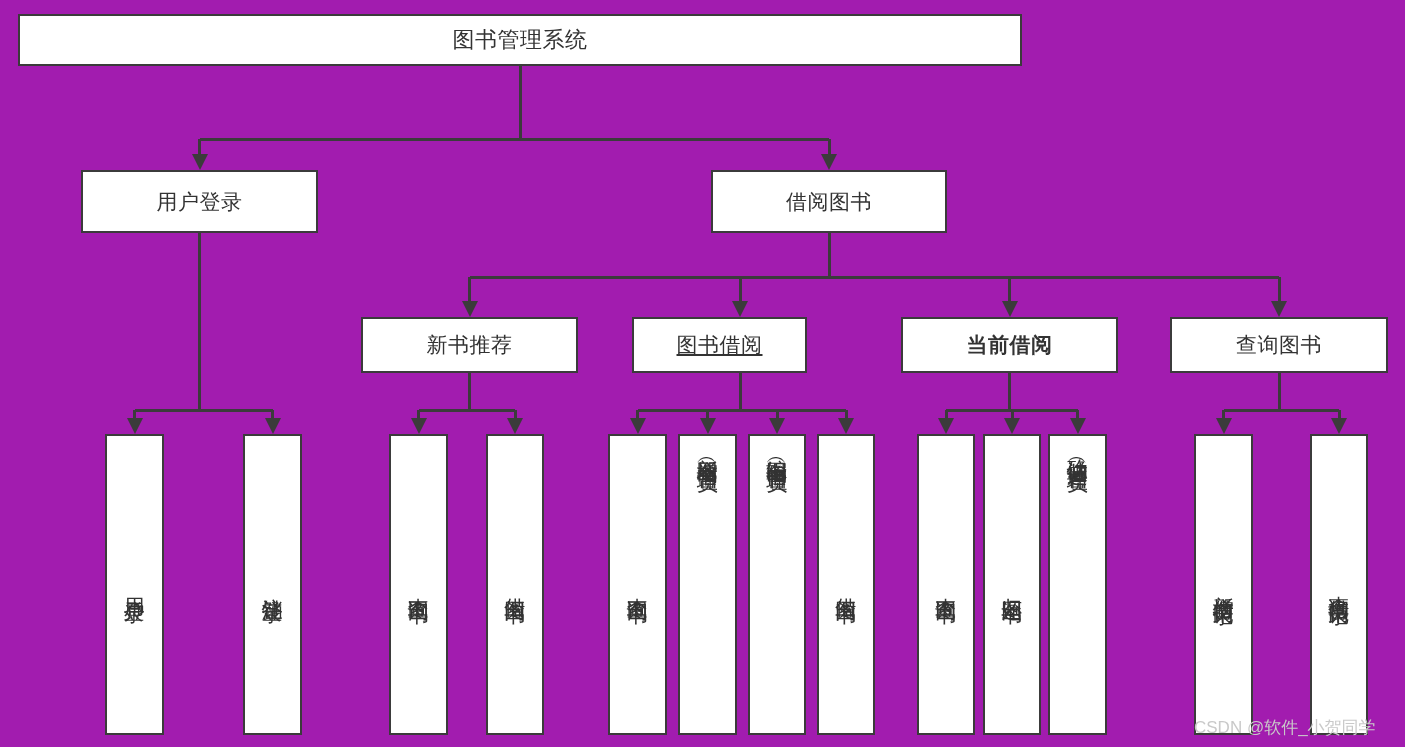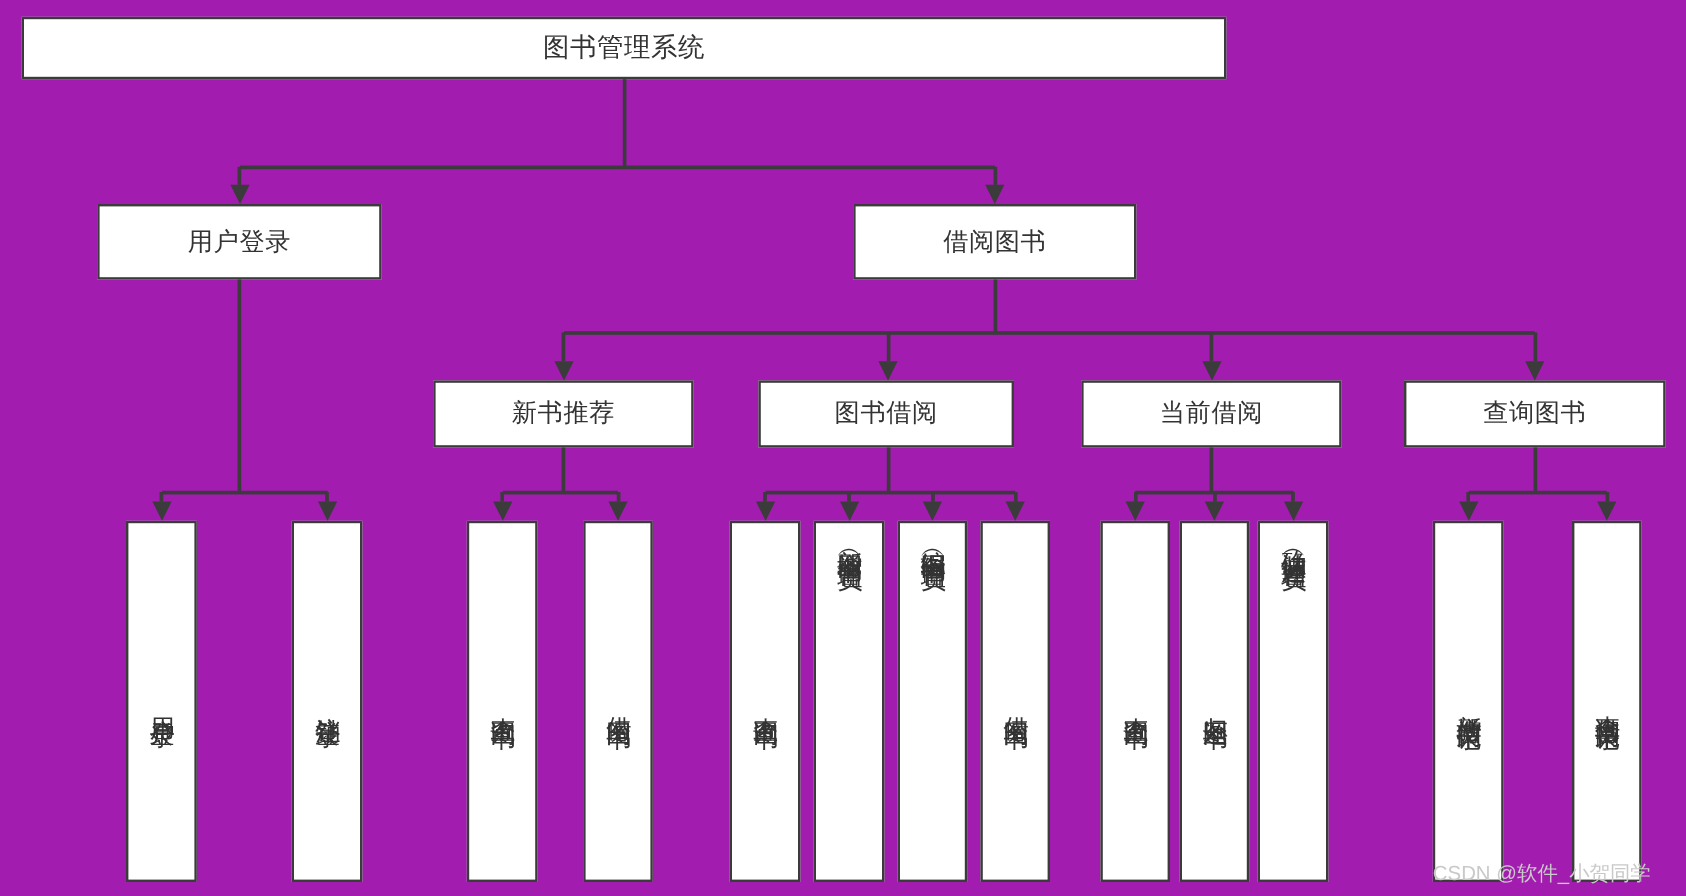--- a/index.html
+++ b/index.html
@@ -94,24 +94,24 @@
   <div class="node h" id="n-l2-0" style="left: 81px; top: 170px; width: 237px; height: 63px;">
     <span class="node-label">用户登录</span>
   </div>
   <div class="node h" id="n-l2-1" style="left: 711px; top: 170px; width: 236px; height: 63px;">
     <span class="node-label">借阅图书</span>
   </div>
 
   <div class="node h" id="n-l3-0" style="left: 361px; top: 317px; width: 217px; height: 56px;">
     <span class="node-label">新书推荐</span>
   </div>
-  <div class="node h" id="n-l3-1" style="left: 632px; top: 317px; width: 213px; height: 56px;">
+  <div class="node h" id="n-l3-1" style="left: 632px; top: 317px; width: 175px; height: 56px; text-decoration: underline;">
     <span class="node-label">图书借阅</span>
   </div>
-  <div class="node h" id="n-l3-2" style="left: 901px; top: 317px; width: 217px; height: 56px;">
+  <div class="node h" id="n-l3-2" style="left: 901px; top: 317px; width: 217px; height: 56px; font-weight: bold;">
     <span class="node-label">当前借阅</span>
   </div>
   <div class="node h" id="n-l3-3" style="left: 1170px; top: 317px; width: 218px; height: 56px;">
     <span class="node-label">查询图书</span>
   </div>
 
   <div class="node v mid" id="n-lf-0" style="left: 105px; top: 434px; width: 59px; height: 301px;">
     <span class="node-label">用户登录</span>
   </div>
   <div class="node v mid" id="n-lf-1" style="left: 243px; top: 434px; width: 59px; height: 301px;">

